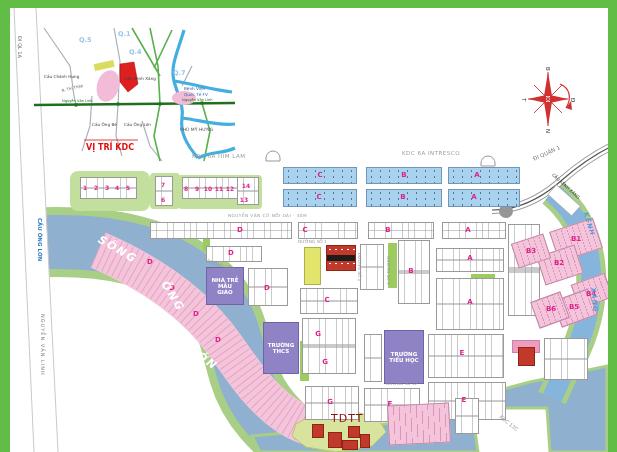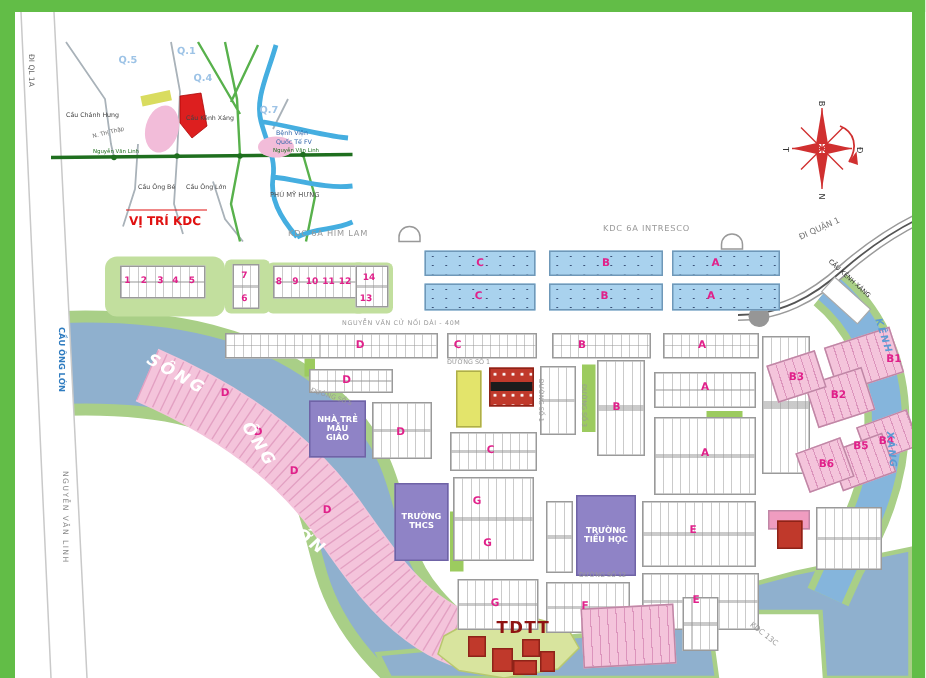--- a/index.html
+++ b/index.html
@@ -215,25 +215,25 @@
   <span class="ltr" style="left:462px;top:353px;">E</span>
   <span class="ltr" style="left:150px;top:262px;">D</span>
   <span class="ltr" style="left:172px;top:288px;">D</span>
   <span class="ltr" style="left:196px;top:314px;">D</span>
   <span class="ltr" style="left:218px;top:340px;">D</span>
   <span class="ltr" style="left:318px;top:334px;">G</span>
   <span class="ltr" style="left:325px;top:362px;">G</span>
   <span class="ltr" style="left:330px;top:402px;">G</span>
   <span class="ltr" style="left:390px;top:404px;">F</span>
   <span class="ltr" style="left:464px;top:400px;">E</span>
-  <span class="ltr" style="left:596px;top:239px;">B1</span>
+  <span class="ltr" style="left:576px;top:239px;">B1</span>
   <span class="ltr" style="left:559px;top:263px;">B2</span>
   <span class="ltr" style="left:531px;top:251px;">B3</span>
   <span class="ltr" style="left:591px;top:294px;text-align:center;">B4</span>
-  <span class="ltr" style="left:574px;top:297px;">B5</span>
+  <span class="ltr" style="left:574px;top:307px;">B5</span>
   <span class="ltr" style="left:551px;top:309px;">B6</span>
   <span class="ltr" style="left:320px;top:175px;">C</span>
   <span class="ltr" style="left:404px;top:175px;">B</span>
   <span class="ltr" style="left:477px;top:175px;">A</span>
   <span class="ltr" style="left:319px;top:197px;">C</span>
   <span class="ltr" style="left:403px;top:197px;">B</span>
   <span class="ltr" style="left:474px;top:197px;">A</span>
   <span class="ltr" style="left:267px;top:288px;">D</span>
 
   <span class="num" style="left:85px;top:187px;">1</span>
@@ -263,15 +263,15 @@
   <div class="lab riverword" style="left:96px;top:243px;transform:rotate(30deg);">SÔNG</div>
   <div class="lab riverword" style="left:156px;top:290px;transform:rotate(58deg);">ÔNG</div>
   <div class="lab riverword" style="left:188px;top:352px;transform:rotate(36deg);">LỚN</div>
   <div class="lab tinyg" style="left:228px;top:213px;letter-spacing:.5px;">NGUYỄN VĂN CỬ NỐI DÀI - 40M</div>
   <div class="lab tinyg" style="left:298px;top:239px;">ĐƯỜNG SỐ 1</div>
   <div class="lab tinyg vert" style="left:357px;top:250px;transform-origin:center;">ĐƯỜNG SỐ 1</div>
   <div class="lab tinyg vert" style="left:386px;top:256px;">ĐƯỜNG SỐ 3</div>
   <div class="lab tinyg" style="left:208px;top:258px;transform:rotate(18deg) scale(.85);">ĐƯỜNG SỐ 5</div>
   <div class="lab tinyg" style="left:386px;top:381px;">ĐƯỜNG SỐ 12</div>
   <div class="lab" style="left:498px;top:420px;font-size:5px;color:#999;transform:rotate(38deg);">KDC 13C</div>
-  <div class="lab" style="left:331px;top:412px;font-size:11px;font-weight:bold;color:#8E1212;letter-spacing:1px;">TDTT</div>
+  <div class="lab" style="left:331px;top:412px;font-size:11px;font-weight:normal;color:#8E1212;letter-spacing:1px;">TDTT</div>
 
 </div>
 
 </body></html>

